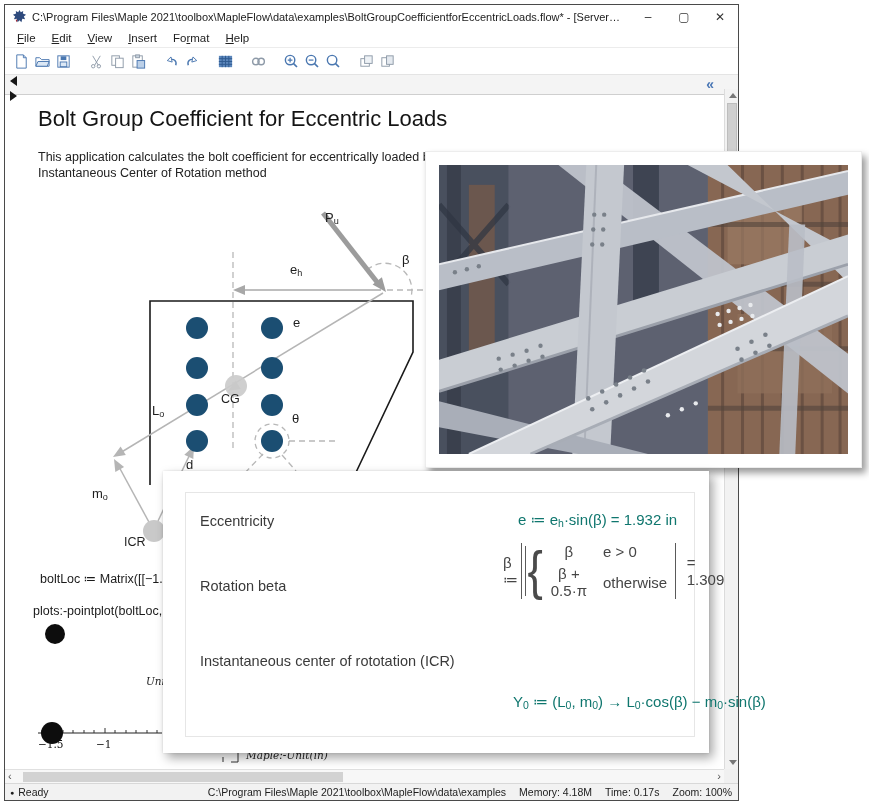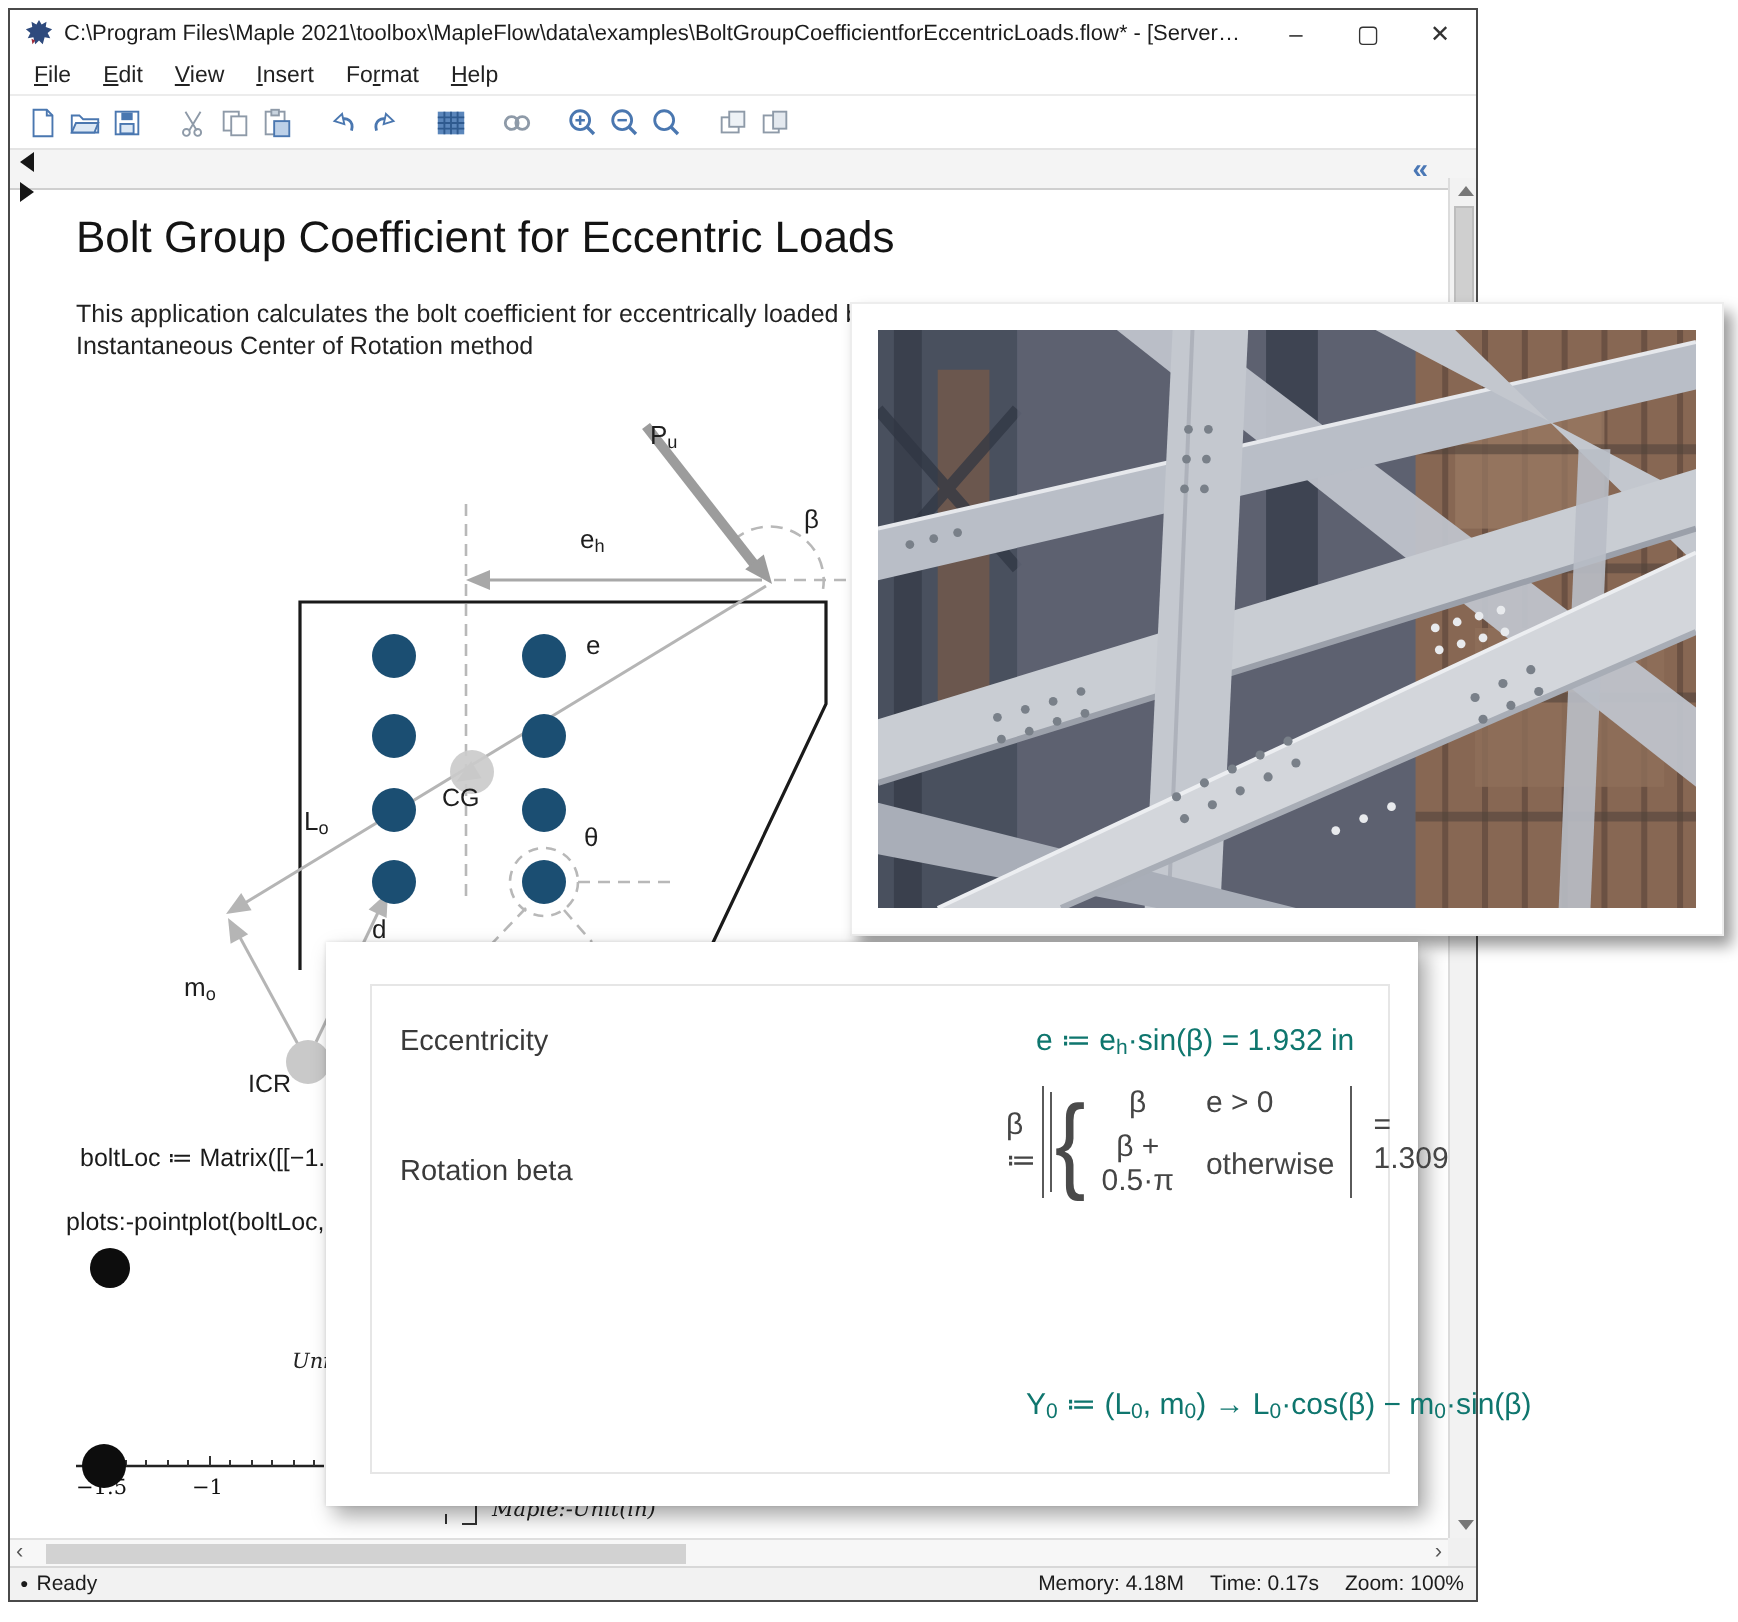--- a/index.html
+++ b/index.html
@@ -293,20 +293,21 @@
   <div class="hscroll">
     <span class="ha" style="left:3px;">‹</span>
     <div class="hthumb"></div>
     <span class="ha" style="right:3px;">›</span>
   </div>
   <div class="corner"></div>
   <div class="statusbar">
     <span class="dot">●</span>
     <span>Ready</span>
     <span class="status-right">
+      <span>C:\Program Files\Maple 2021\toolbox\MapleFlow\data\examples</span>
       <span>Memory: 4.18M</span>
       <span>Time: 0.17s</span>
       <span>Zoom: 100%</span>
     </span>
   </div>
 
   <div class="card photo-card">
     <svg viewBox="0 0 411 291" preserveAspectRatio="none">
       <rect width="411" height="291" fill="#636876"></rect>
       <rect x="270" width="141" height="291" fill="#876753"></rect>
@@ -398,16 +399,17 @@
       <span class="pw-grid">
         <span class="pw-c">β</span>
         <span>e &gt; 0</span>
         <span class="pw-c">β + 0.5·π</span>
         <span>otherwise</span>
       </span>
       <span class="pw-bar"></span>
       <span class="pw-res">= 1.309</span>
     </div>
 
+    <div class="fp-label" style="top:182px;">Instantaneous center of rototation (ICR)</div>
     <div class="fp-math" style="left:340px;top:222px;"><span>Y</span><span class="msub">0</span><span> ≔ (L</span><span class="msub">0</span><span>, m</span><span class="msub">0</span><span>) → L</span><span class="msub">0</span><span>·cos(β) − m</span><span class="msub">0</span><span>·sin(β)</span></div>
   </div>
 
 </div>
 
 </body></html>

